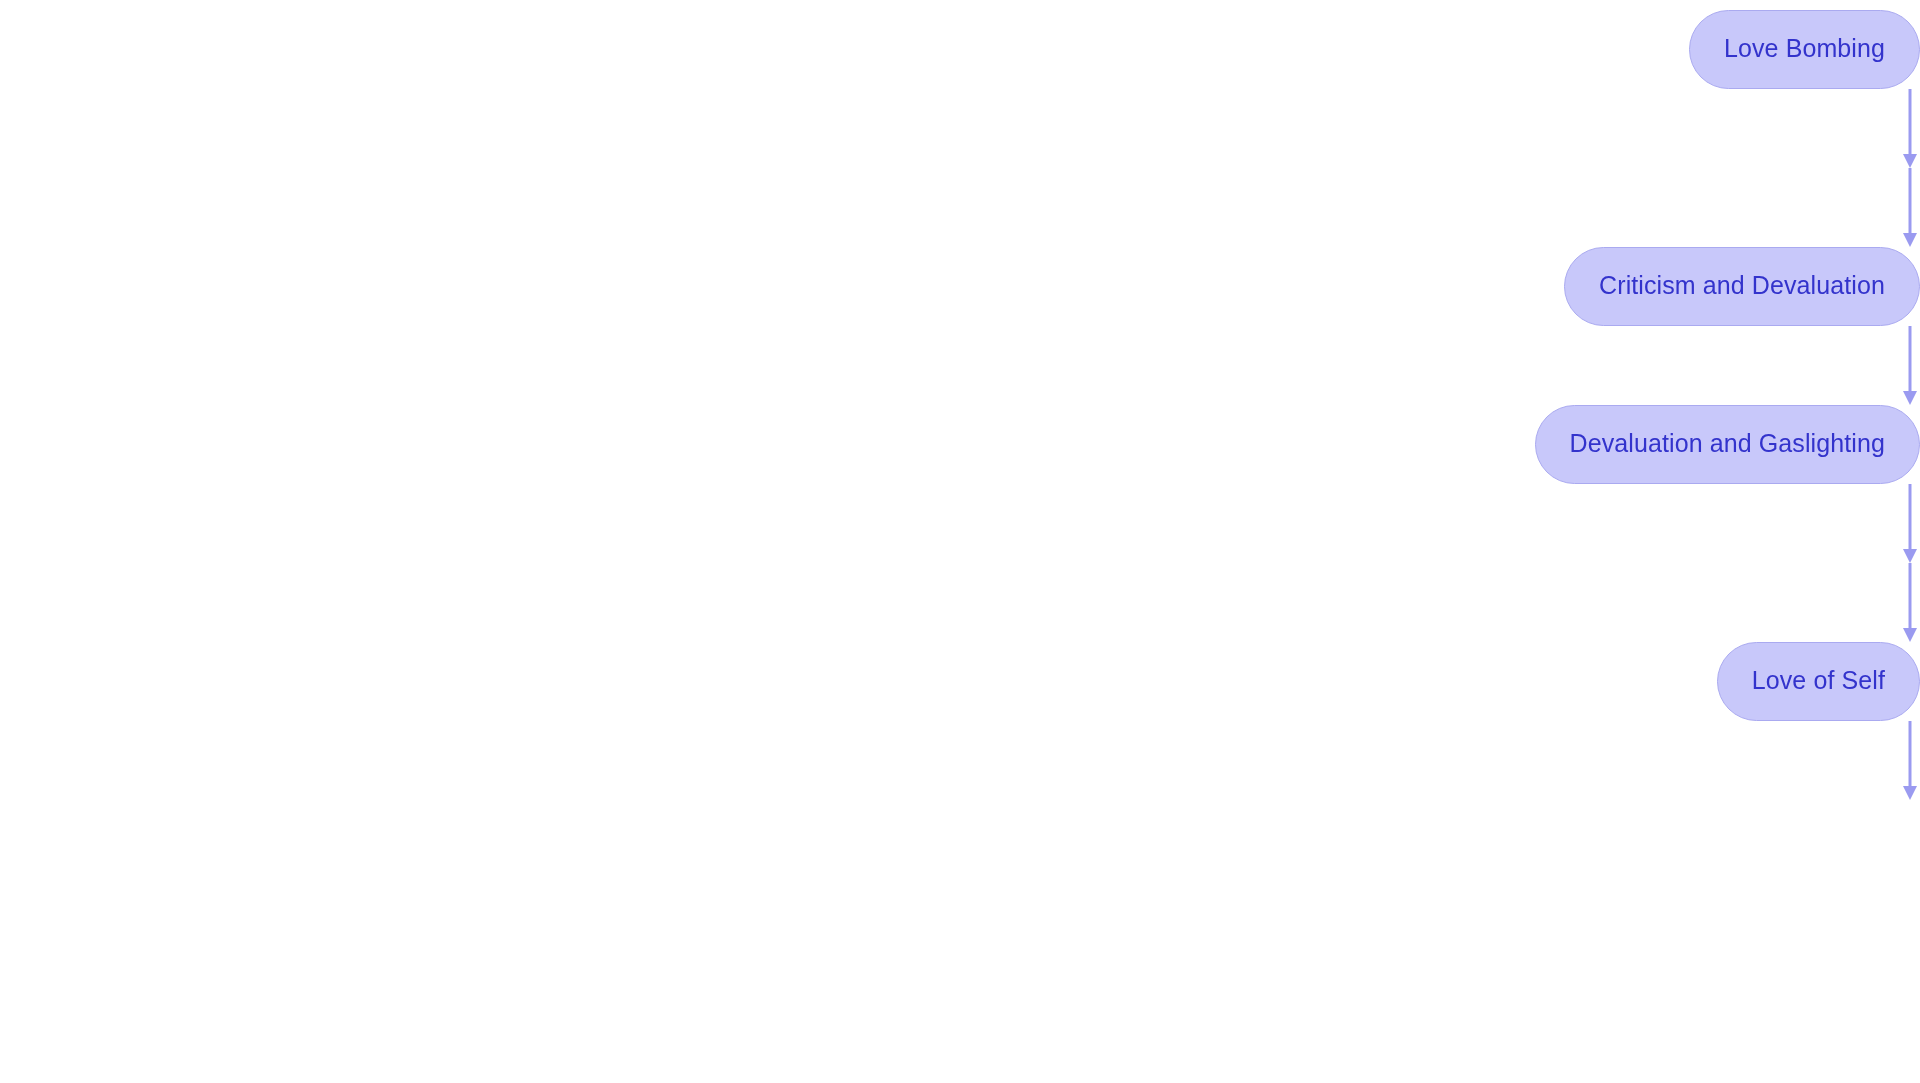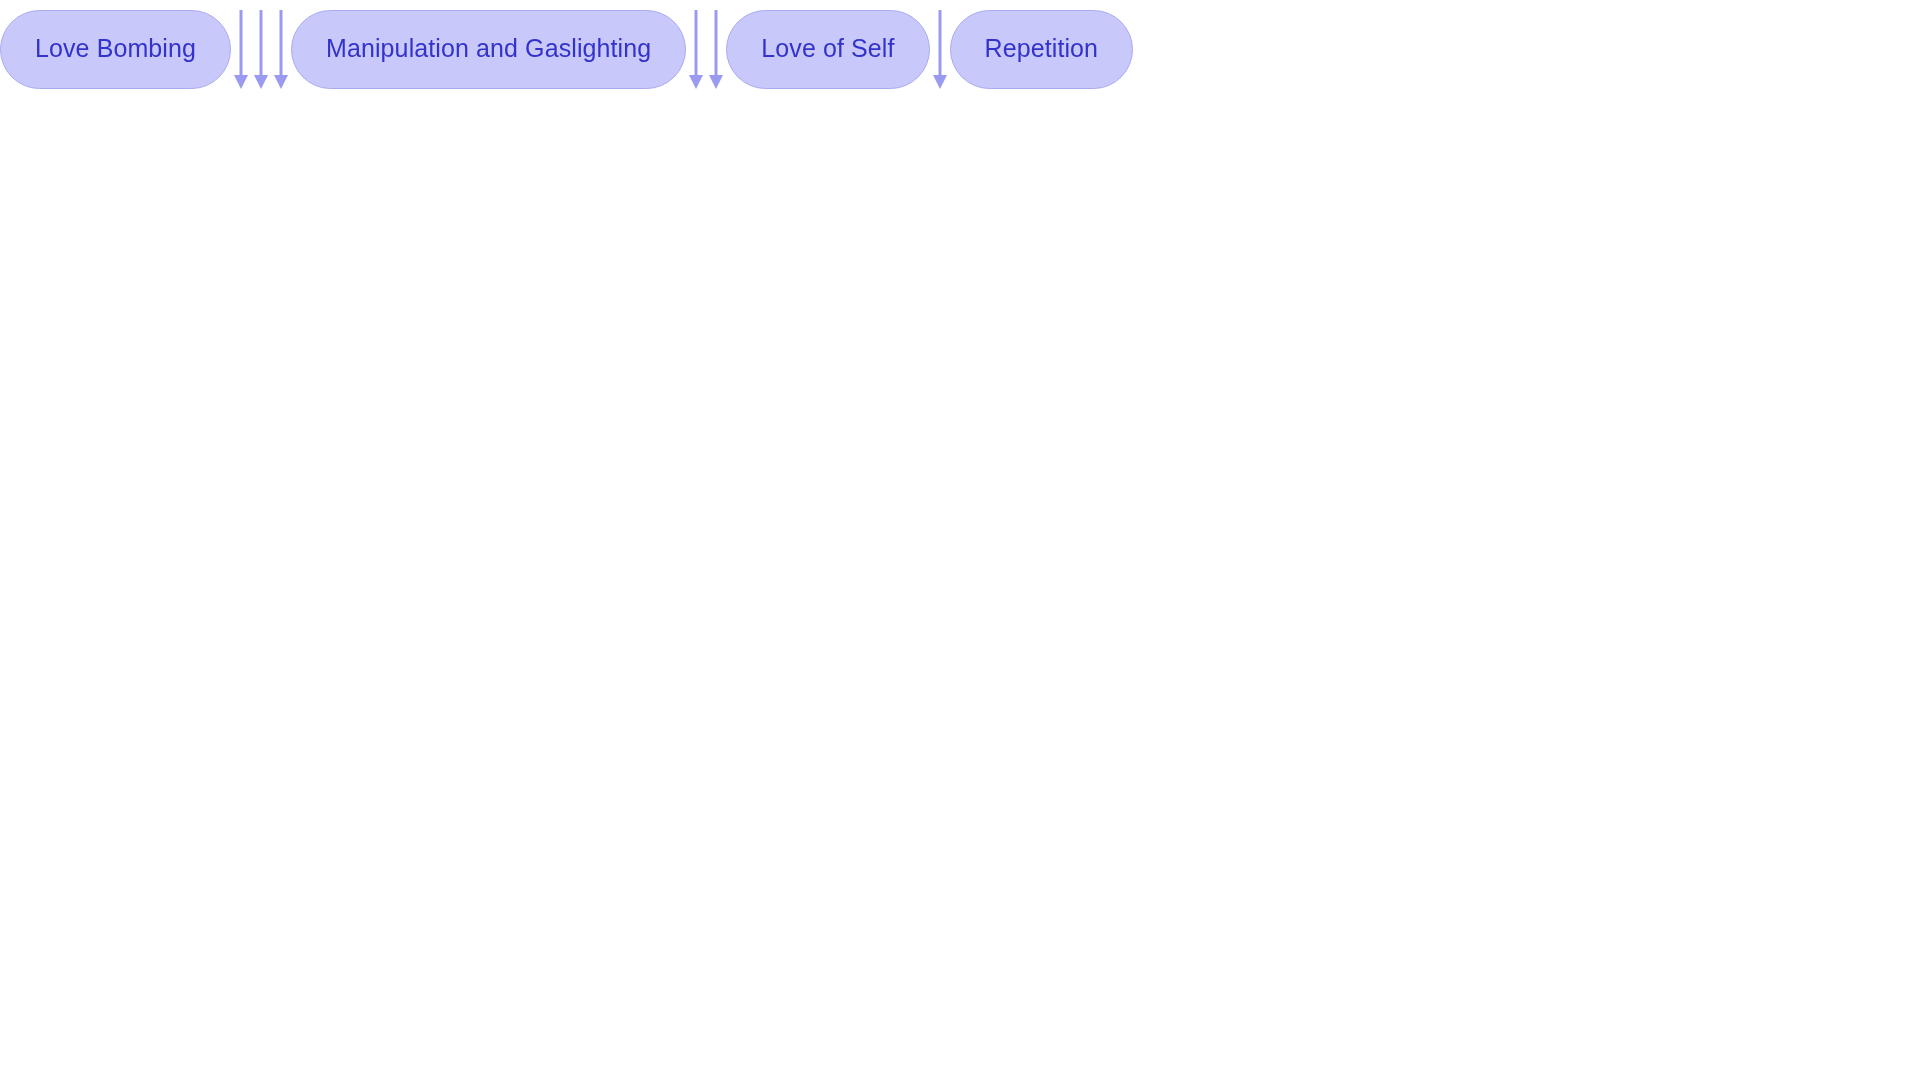--- a/index.html
+++ b/index.html
@@ -19,22 +19,22 @@
     height: 1083px;
     background: #ffffff;
   }
   .flow-column {
     position: absolute;
     left: 0;
     top: 0;
     width: 1920px;
     height: 1083px;
     display: flex;
-    flex-direction: row;
-    align-items: flex-start;
+    flex-direction: column;
+    align-items: flex-end;
     justify-content: flex-start;
     padding-top: 10px;
     box-sizing: border-box;
   }
   .node {
     box-sizing: border-box;
     height: 79px;
     border-radius: 40px;
     background: #c8c8fa;
     border: 1.6px solid #aaaaf0;
@@ -82,30 +82,33 @@
     </span>
 
 
     <span class="connector">
       <svg width="20" height="79" viewBox="0 0 20 79" aria-hidden="true">
         <line x1="10" y1="0" x2="10" y2="66" stroke="#9a9af0" stroke-width="3"></line>
         <polygon points="3,65 17,65 10,79" fill="#9a9af0"></polygon>
       </svg>
     </span>
 
+    <div class="node">
+      <span class="node-label">Criticism and Devaluation</span>
+    </div>
 
     <span class="connector">
       <svg width="20" height="79" viewBox="0 0 20 79" aria-hidden="true">
         <line x1="10" y1="0" x2="10" y2="66" stroke="#9a9af0" stroke-width="3"></line>
         <polygon points="3,65 17,65 10,79" fill="#9a9af0"></polygon>
       </svg>
     </span>
 
     <div class="node">
-      <span class="node-label">Manipulation and Gaslighting</span>
+      <span class="node-label">Devaluation and Gaslighting</span>
     </div>
 
     <span class="connector">
       <svg width="20" height="79" viewBox="0 0 20 79" aria-hidden="true">
         <line x1="10" y1="0" x2="10" y2="66" stroke="#9a9af0" stroke-width="3"></line>
         <polygon points="3,65 17,65 10,79" fill="#9a9af0"></polygon>
       </svg>
     </span>
 
 
@@ -120,18 +123,15 @@
       <span class="node-label">Love of Self</span>
     </div>
 
     <span class="connector">
       <svg width="20" height="79" viewBox="0 0 20 79" aria-hidden="true">
         <line x1="10" y1="0" x2="10" y2="66" stroke="#9a9af0" stroke-width="3"></line>
         <polygon points="3,65 17,65 10,79" fill="#9a9af0"></polygon>
       </svg>
     </span>
 
-    <div class="node">
-      <span class="node-label">Repetition</span>
-    </div>
 
   </div>
 </div>
 
 </body></html>

